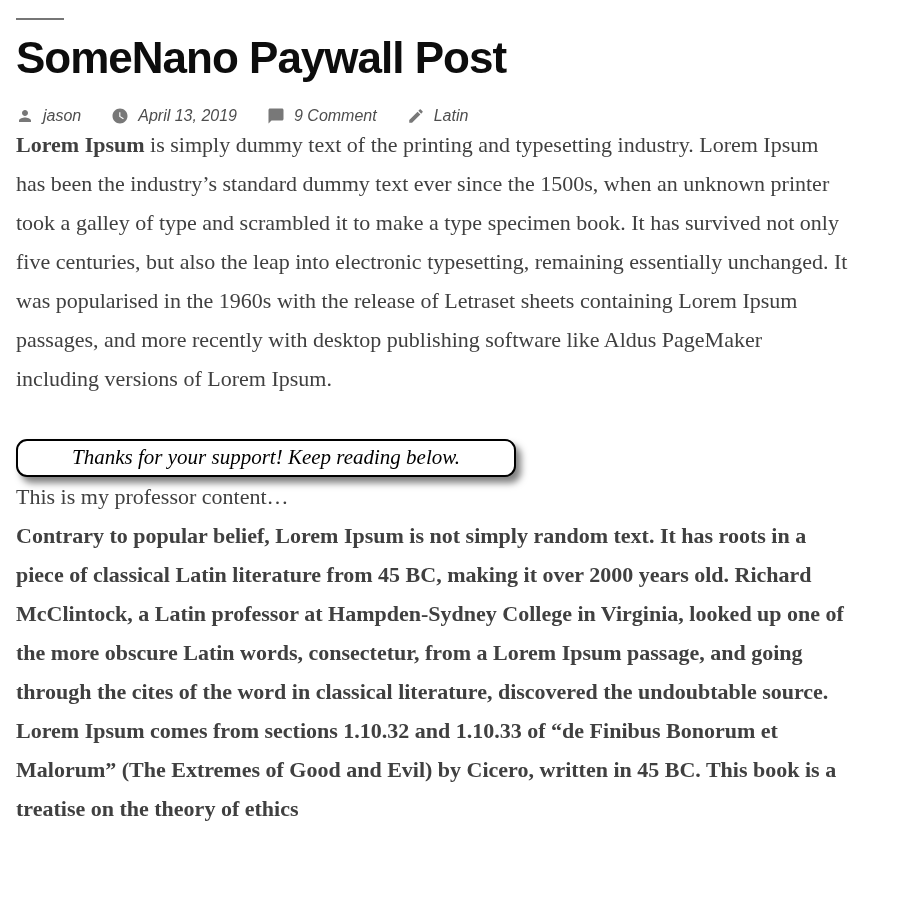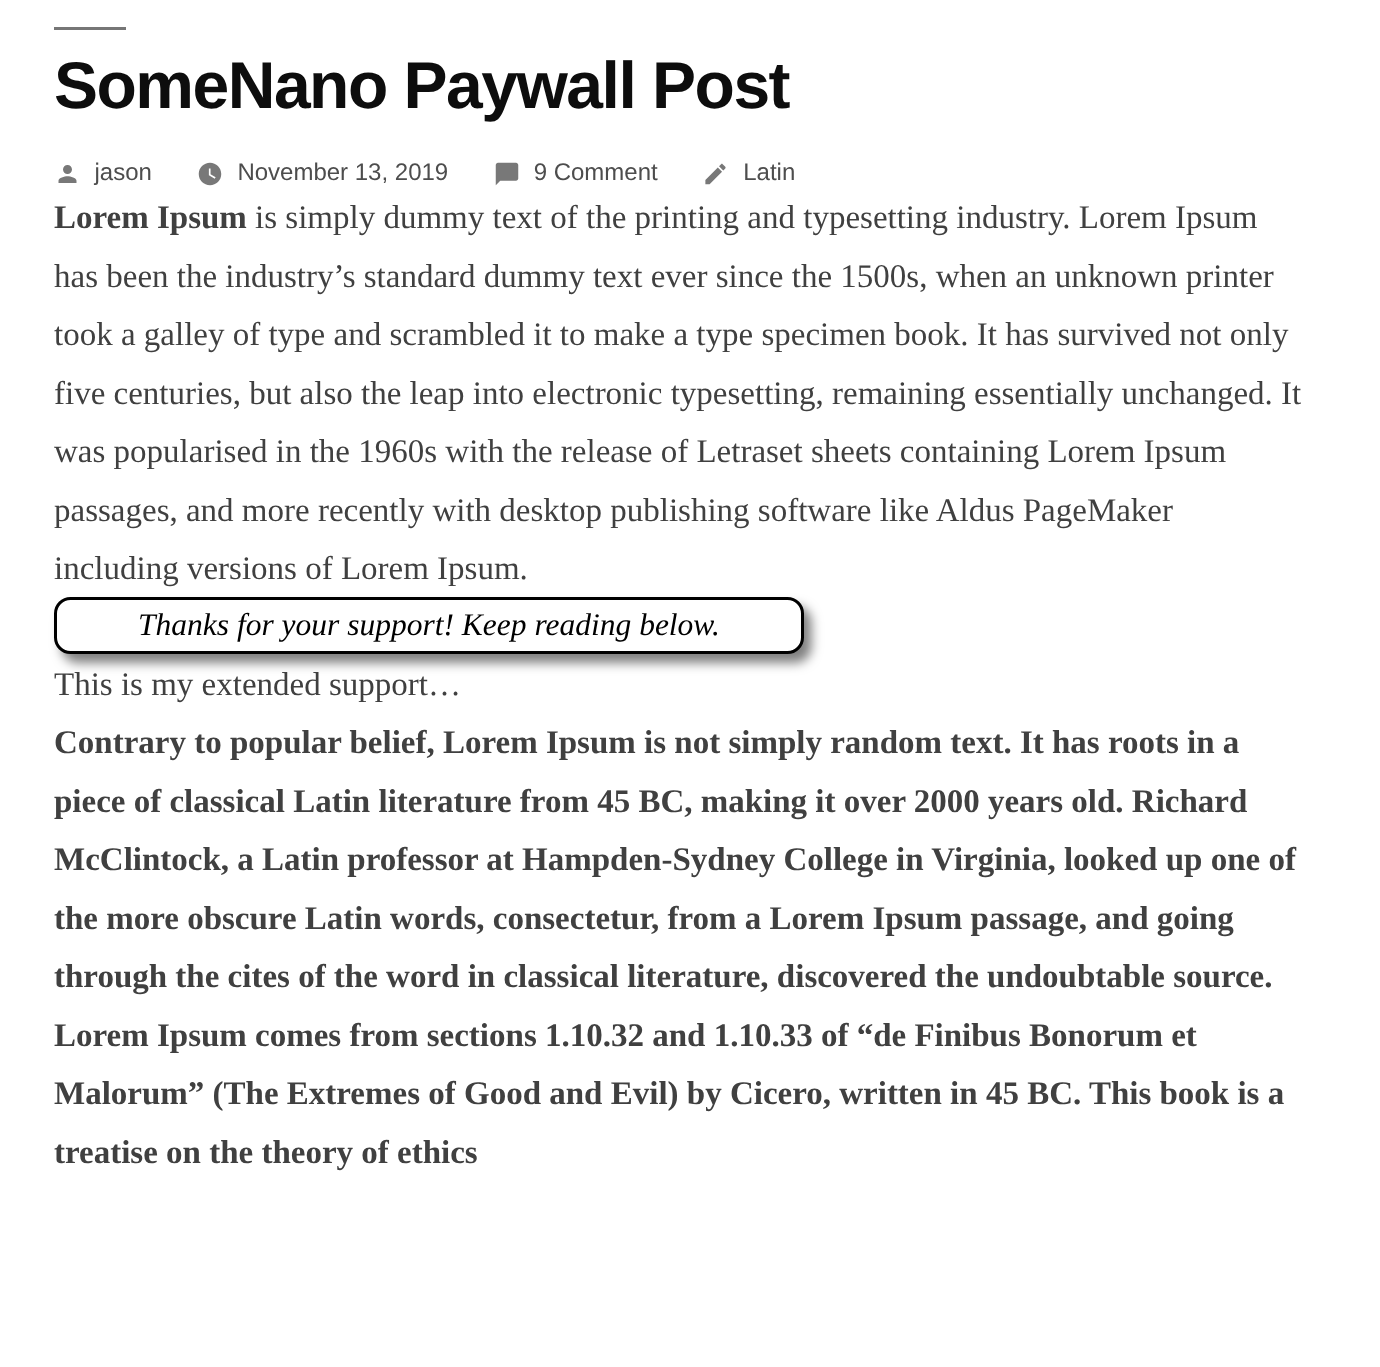--- a/index.html
+++ b/index.html
@@ -4,21 +4,21 @@
 <style>
   * { box-sizing: border-box; }
   html, body {
     margin: 0; padding: 0;
     width: 920px; height: 911px;
     overflow: hidden;
     background: #ffffff;
     font-family: "Liberation Serif", serif;
   }
   .container {
-    padding: 0 36px;
+    padding: 0 16px;
     width: 900px;
   }
   .top-rule {
     width: 48px; height: 2px;
     background: #767676;
     margin: 18px 0 0 0;
   }
   .post-title {
     font-family: "Liberation Sans", sans-serif;
     font-weight: 700;
@@ -35,20 +35,21 @@
     margin-top: 25px;
     font-family: "Liberation Sans", sans-serif;
     font-size: 16px;
     color: #4d4d4d;
   }
   .meta-item {
     display: flex;
     align-items: flex-end;
     gap: 9px;
     cursor: pointer;
+    font-style: italic;
   }
   .meta-item .icon {
     width: 18px; height: 18px;
     display: inline-flex;
   }
   .meta-item .icon svg { width: 18px; height: 18px; fill: #787878; }
   p.body-text {
     width: 834px;
     font-size: 22px;
     line-height: 39px;
@@ -60,20 +61,21 @@
   .paywall-box {
     width: 500px;
     height: 38px;
     border: 2px solid #000000;
     border-radius: 11px;
     background: #ffffff;
     box-shadow: 5px 6px 7px rgba(0,0,0,0.5);
     display: flex;
     align-items: center;
     justify-content: center;
+    margin-top: 41px;
   }
   .paywall-box .notice-text {
     font-style: italic;
     font-size: 21px;
     color: #000000;
     white-space: nowrap;
   }
   .extended-line { margin-top: 44px; }
   .p3 { margin-top: 47px; font-weight: bold; }
 </style>
@@ -94,21 +96,21 @@
           </svg>
       </span>
       <span>jason</span>
     </div>
     <div class="meta-item">
       <span class="icon">
         <svg viewBox="0 0 24 24">
             <path d="M12 2C6.48 2 2 6.48 2 12s4.48 10 10 10 10-4.48 10-10S17.52 2 12 2zm4.2 14.2L11 13V7h1.5v5.2l4.5 2.7-.8 1.3z"></path>
           </svg>
       </span>
-      <span>November 13, 2019</span>
+      <span>April 13, 2019</span>
     </div>
     <div class="meta-item">
       <span class="icon">
         <svg viewBox="0 0 24 24">
             <path d="M20 2H4c-1.1 0-2 .9-2 2v18l4-4h14c1.1 0 2-.9 2-2V4c0-1.1-.9-2-2-2z"></path>
           </svg>
       </span>
       <span>9 Comment</span>
     </div>
     <div class="meta-item">
@@ -120,17 +122,17 @@
       <span>Latin</span>
     </div>
   </div>
 
   <p class="body-text p1"><span class="lead-bold">Lorem Ipsum</span><span> is simply dummy text of the printing and typesetting industry. Lorem Ipsum has been the industry’s standard dummy text ever since the 1500s, when an unknown printer took a galley of type and scrambled it to make a type specimen book. It has survived not only five centuries, but also the leap into electronic typesetting, remaining essentially unchanged. It was popularised in the 1960s with the release of Letraset sheets containing Lorem Ipsum passages, and more recently with desktop publishing software like Aldus PageMaker including versions of Lorem Ipsum.</span></p>
 
   <div class="paywall-box">
     <span class="notice-text">Thanks for your support! Keep reading below.</span>
   </div>
 
-  <p class="body-text extended-line">This is my extended support…</p>
+  <p class="body-text extended-line">This is my professor content…</p>
 
   <p class="body-text p3">Contrary to popular belief, Lorem Ipsum is not simply random text. It has roots in a piece of classical Latin literature from 45 BC, making it over 2000 years old. Richard McClintock, a Latin professor at Hampden-Sydney College in Virginia, looked up one of the more obscure Latin words, consectetur, from a Lorem Ipsum passage, and going through the cites of the word in classical literature, discovered the undoubtable source. Lorem Ipsum comes from sections 1.10.32 and 1.10.33 of “de Finibus Bonorum et Malorum” (The Extremes of Good and Evil) by Cicero, written in 45 BC. This book is a treatise on the theory of ethics</p>
 
 </div>
 
 </body></html>

